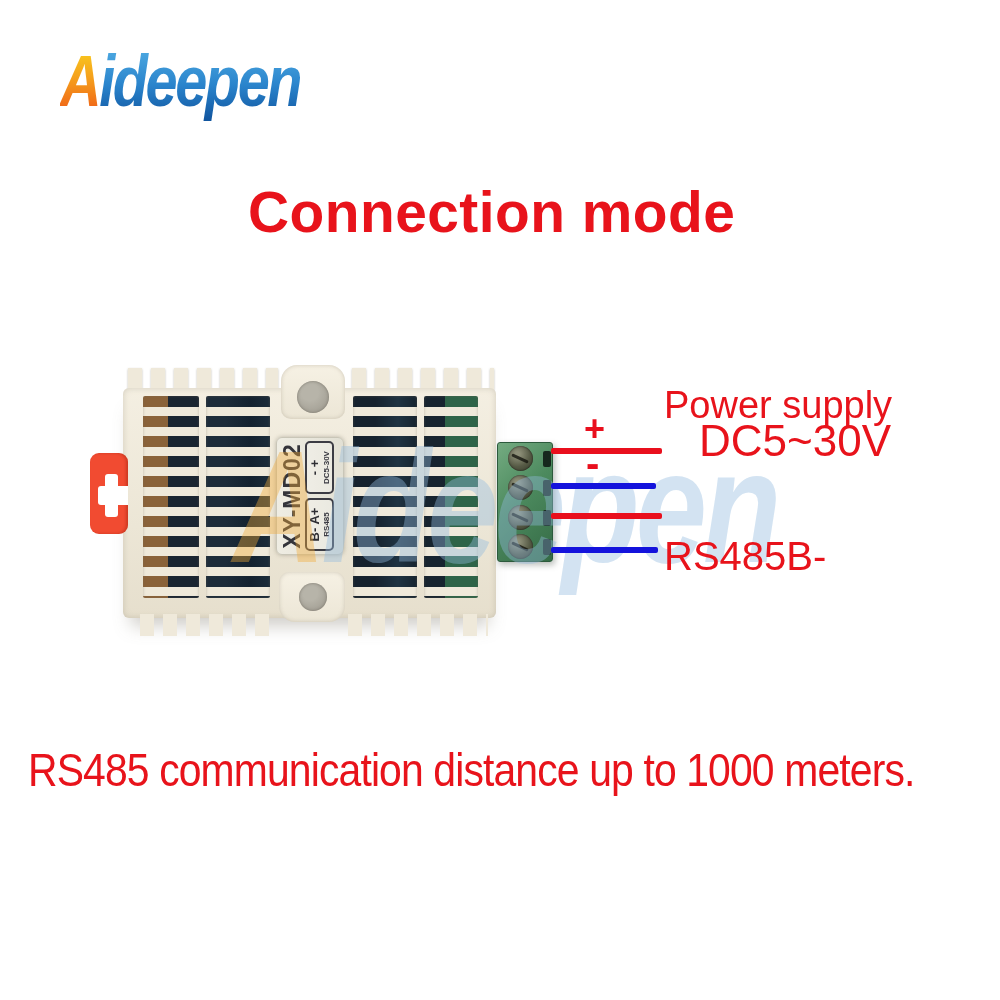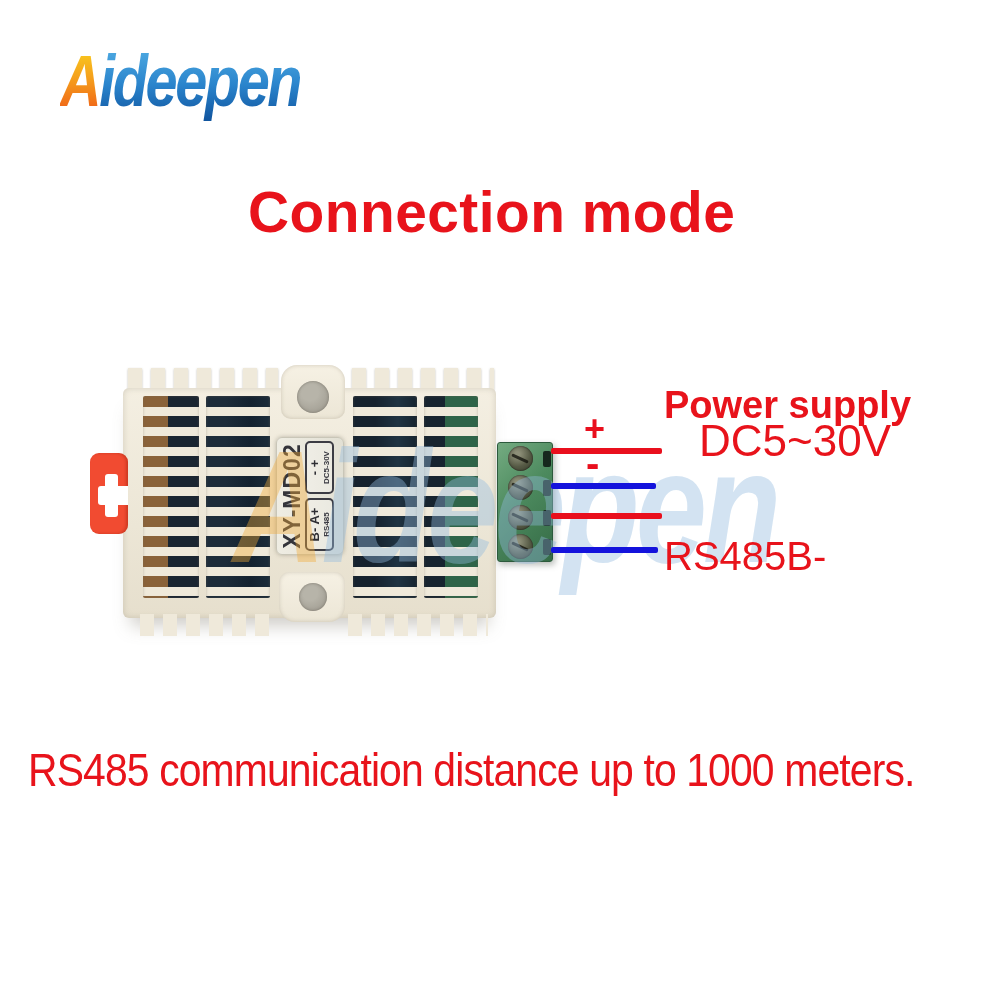--- a/index.html
+++ b/index.html
@@ -140,21 +140,21 @@
   .w1 { left:551px; top:448px; width:111px; }
   .w2 { left:551px; top:483px; width:105px; }
   .w3 { left:551px; top:513px; width:111px; }
   .w4 { left:551px; top:547px; width:107px; }
 
   .sym { position:absolute; color:#e90f1d; font-weight:bold; z-index:4; }
   .sym-plus  { left:584px; top:408px; font-size:36px; }
   .sym-minus { left:586px; top:441px; font-size:40px; }
 
   .ann { position:absolute; color:#e8131b; white-space:nowrap; z-index:4; }
-  .ann-power { left:664px; top:384px; font-size:38px;font-weight:bold; }
+  .ann-power { left:664px; top:384px; font-size:38px; }
   .ann-dc    { left:662px; top:416px; font-size:44px;margin-left:37px; }
   .ann-a     { left:664px; top:490px; font-size:44px; }
   .ann-b     { left:664px; top:534px; font-size:40px; }
 
   
   .footer {
     position:absolute; left:28px; top:742px;
     font-size:47px; color:#e8131b; letter-spacing:-1px;
     transform:scaleX(0.87); transform-origin:left top; white-space:nowrap;
   }

